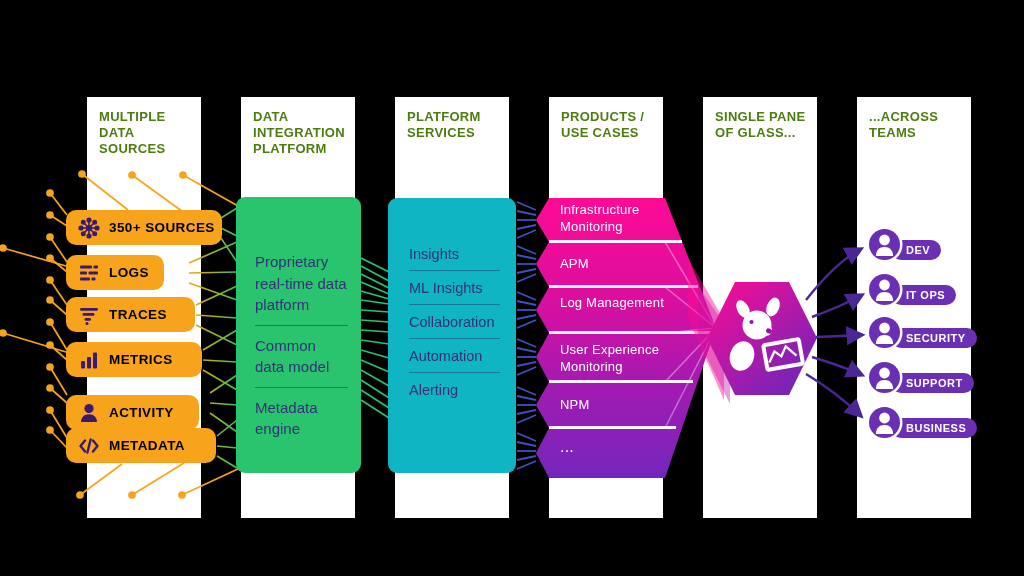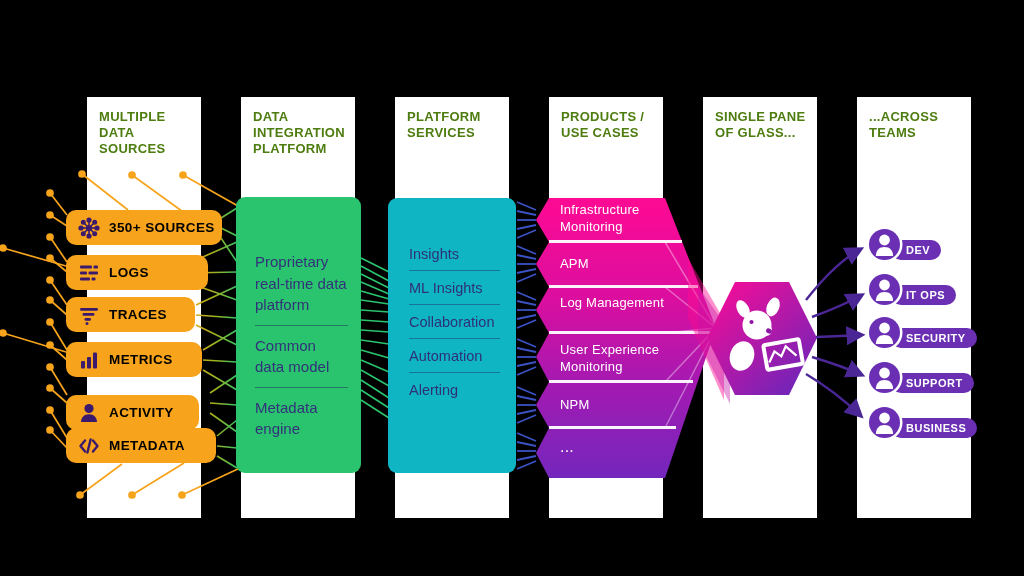--- a/index.html
+++ b/index.html
@@ -218,21 +218,21 @@
         <line x1="12" y1="12" x2="17.3" y2="6.7"></line>
           <circle cx="17.7" cy="6.3" r="1.7"></circle>
         <line x1="12" y1="12" x2="6.7" y2="17.3"></line>
           <circle cx="6.3" cy="17.7" r="1.7"></circle>
         <line x1="12" y1="12" x2="17.3" y2="17.3"></line>
           <circle cx="17.7" cy="17.7" r="1.7"></circle>
       </g>
     </svg>
     <span class="lbl">350+ SOURCES</span>
   </div>
-  <div class="src-btn" style="left:66px;top:255px;width:142px">
+  <div class="src-btn" style="left:66px;top:255px;width:98px">
     <svg width="24" height="24" viewBox="0 0 24 24">
       <g fill="#3B1A6E">
         <rect x="3" y="4.5" width="12" height="3" rx="1"></rect>
           <rect x="16.5" y="4.5" width="4.5" height="3" rx="1"></rect>
         <rect x="3" y="10.5" width="7" height="3" rx="1"></rect>
           <rect x="11.5" y="10.5" width="9.5" height="3" rx="1"></rect>
         <rect x="3" y="16.5" width="10" height="3" rx="1"></rect>
           <rect x="14.5" y="16.5" width="4" height="3" rx="1"></rect>
       </g>
     </svg>

